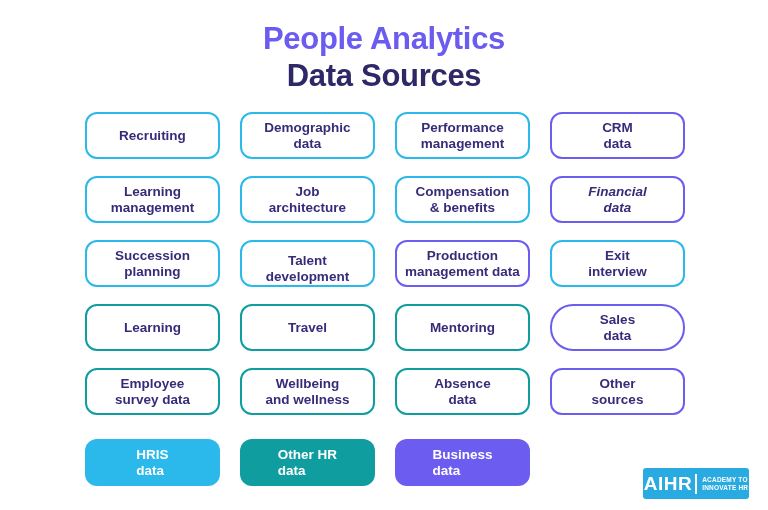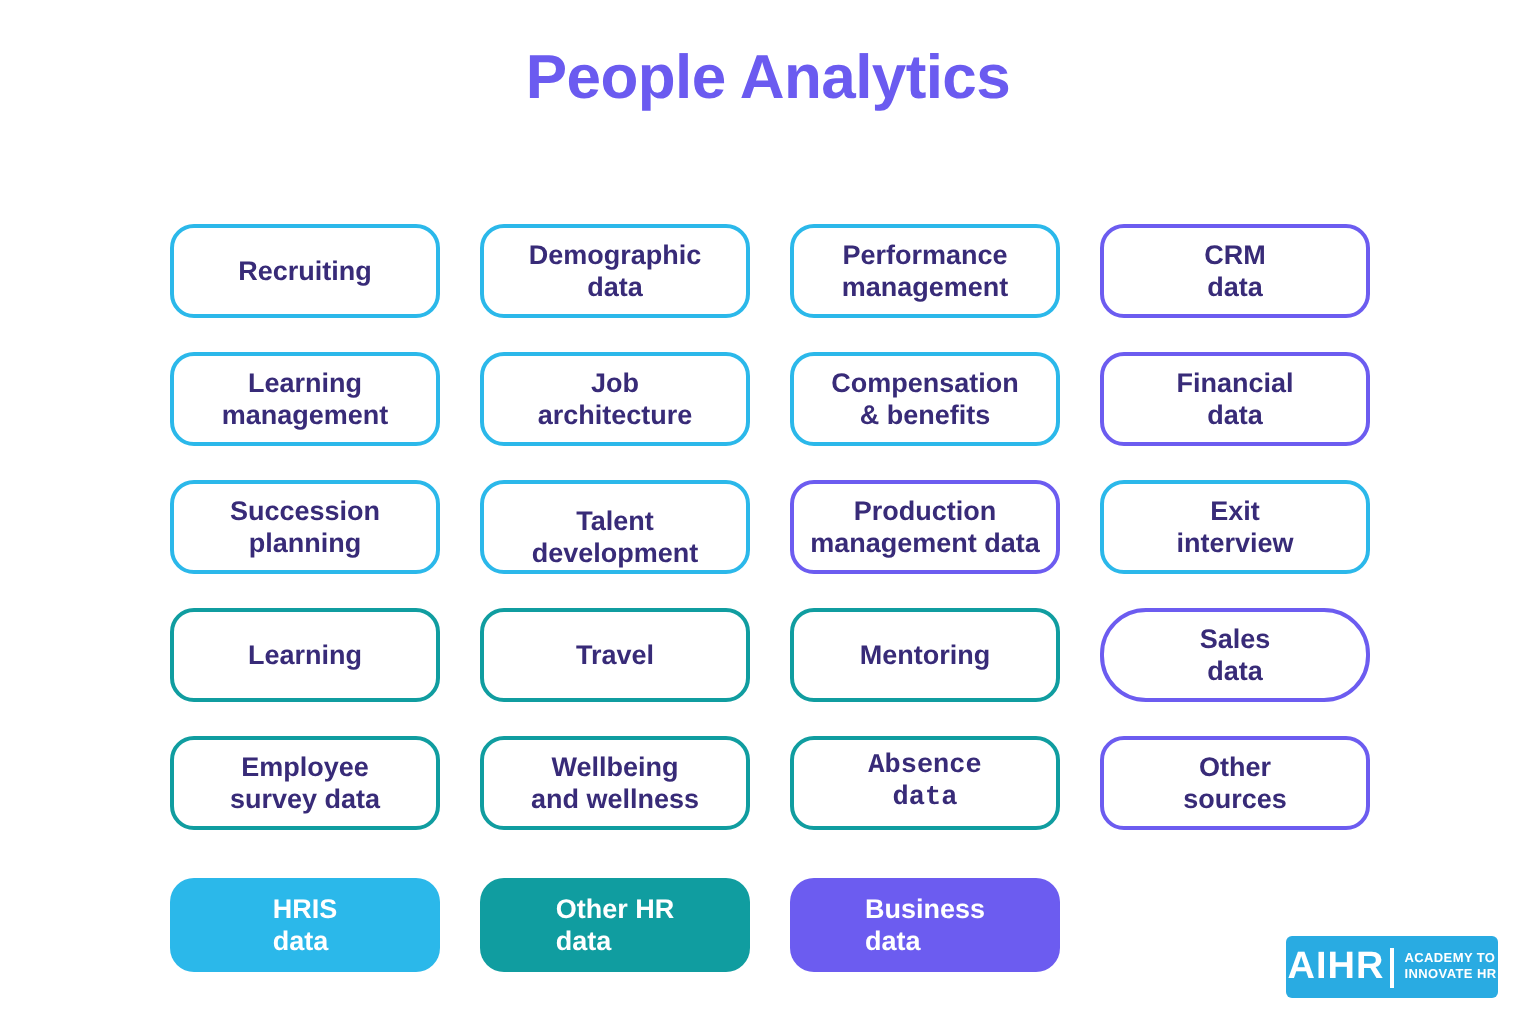--- a/index.html
+++ b/index.html
@@ -106,20 +106,21 @@
   }
   .logo-tagline span { display: block; }
 </style>
 </head>
 <body>
 
 <div class="canvas">
 
   <div class="title">
     <span style="color: rgb(107, 91, 240);">People Analytics</span>
+    <span style="color: rgb(46, 40, 102);">Data Sources</span>
   </div>
 
   <div class="grid">
     <div class="box" style="border-color: rgb(43, 184, 234);">
         <span class="box-label" style="color: rgb(56, 43, 120);">Recruiting</span>
       </div>
     <div class="box" style="border-color: rgb(43, 184, 234);">
         <span class="box-label" style="color: rgb(56, 43, 120);">Demographic
 data</span>
       </div>
@@ -136,21 +137,21 @@
 management</span>
       </div>
     <div class="box" style="border-color: rgb(43, 184, 234);">
         <span class="box-label" style="color: rgb(56, 43, 120);">Job
 architecture</span>
       </div>
     <div class="box" style="border-color: rgb(43, 184, 234);">
         <span class="box-label" style="color: rgb(56, 43, 120);">Compensation
 &amp; benefits</span>
       </div>
-    <div class="box" style="border-color: rgb(108, 92, 240);">
+    <div class="box" style="border-color: rgb(108, 92, 240); font-style: italic;">
         <span class="box-label" style="color: rgb(56, 43, 120);">Financial
 data</span>
       </div>
     <div class="box" style="border-color: rgb(43, 184, 234); align-items: center;">
         <span class="box-label" style="color: rgb(56, 43, 120);">Succession
 planning</span>
       </div>
     <div class="box" style="border-color: rgb(43, 184, 234); align-items: flex-end;">
         <span class="box-label" style="color: rgb(56, 43, 120);">Talent
 development</span>
@@ -177,21 +178,21 @@
 data</span>
       </div>
     <div class="box" style="border-color: rgb(16, 157, 160);">
         <span class="box-label" style="color: rgb(56, 43, 120);">Employee
 survey data</span>
       </div>
     <div class="box" style="border-color: rgb(16, 157, 160);">
         <span class="box-label" style="color: rgb(56, 43, 120);">Wellbeing
 and wellness</span>
       </div>
-    <div class="box" style="border-color: rgb(16, 157, 160); font-family: Liberation Mono, monospace;">
+    <div class="box" style="border-color: rgb(16, 157, 160);">
         <span class="box-label" style="color: rgb(56, 43, 120);">Absence
 data</span>
       </div>
     <div class="box" style="border-color: rgb(108, 92, 240);">
         <span class="box-label" style="color: rgb(56, 43, 120);">Other
 sources</span>
       </div>
   </div>
 
   <div class="legend">

